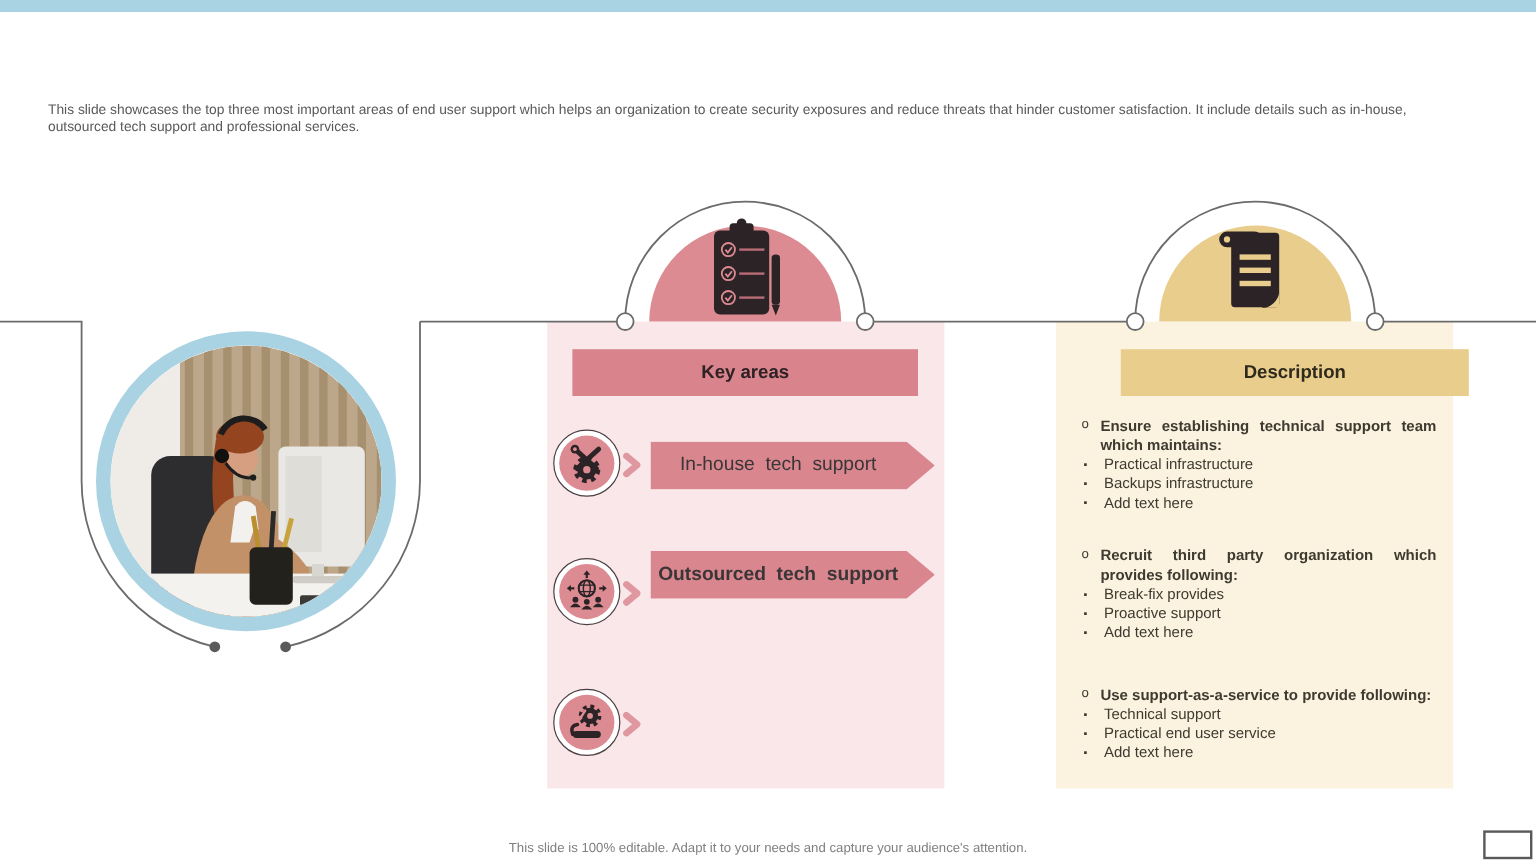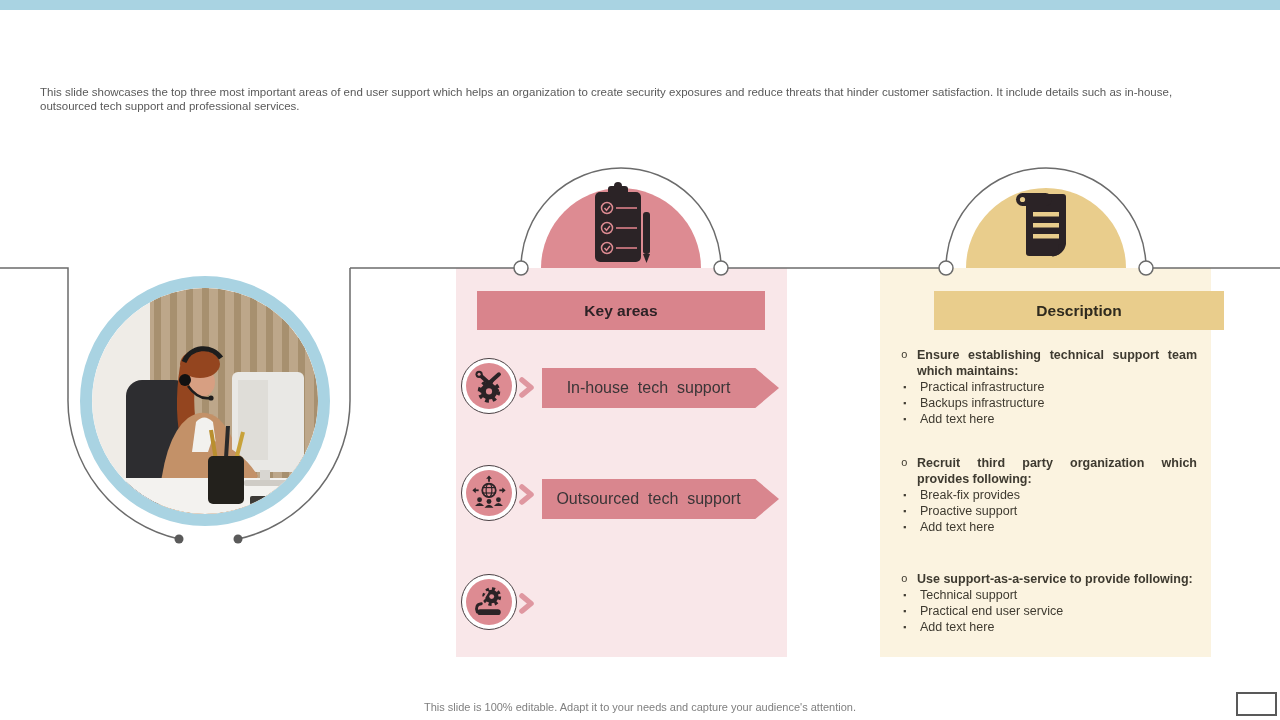--- a/index.html
+++ b/index.html
@@ -97,21 +97,21 @@
             <path d="M5.5 14.5 q5 -7 10 0 Z"></path>
             <circle cx="0" cy="9.5" r="2.7"></circle>
             <path d="M-5 16.5 q5 -7 10 0 Z"></path>
           </g>
         </svg>
       </div>
     </div>
     <svg class="chev" style="top:216px;" viewBox="0 0 15 21">
       <path d="M3 3 L12 10.5 L3 18" stroke="#df97a0" stroke-width="5.5" fill="none" stroke-linecap="round" stroke-linejoin="round"></path>
     </svg>
-    <div class="banner" style="top:211px;">
+    <div class="banner" style="top:191px;font-weight:bold;">
       <span>Outsourced tech support</span>
     </div>
 
     <div class="row-icon" style="top:306px;">
       <div class="inner">
         <svg width="36" height="36" viewBox="-20 -20 40 40">
           <g transform="translate(3,-6)">
             <circle r="7.5" fill="#2b2326"></circle>
             <circle r="8.5" fill="none" stroke="#2b2326" stroke-width="4" stroke-dasharray="3.4 3.28"></circle>
             <circle r="2.7" fill="#dd8b92"></circle>

